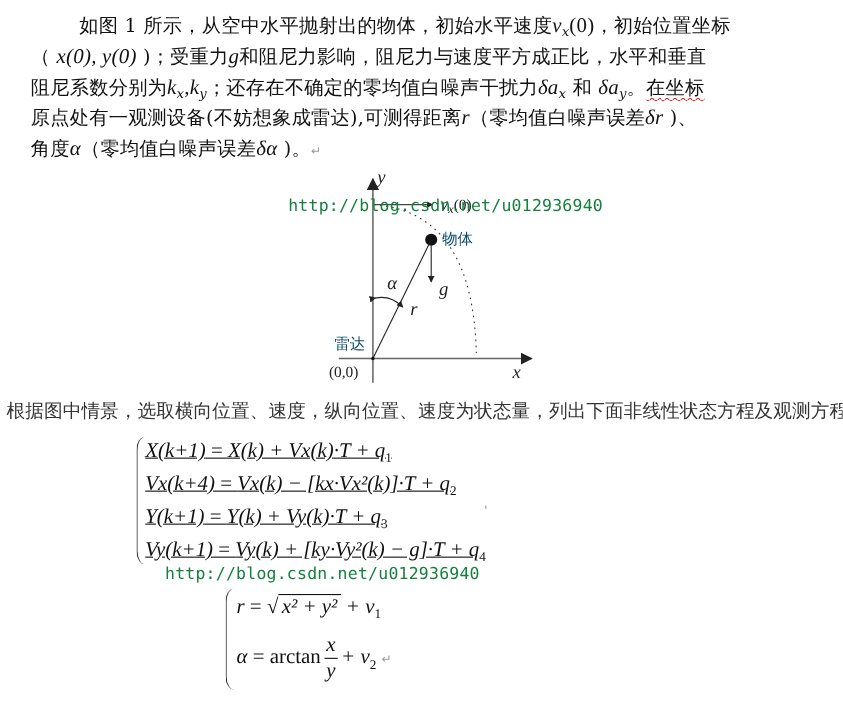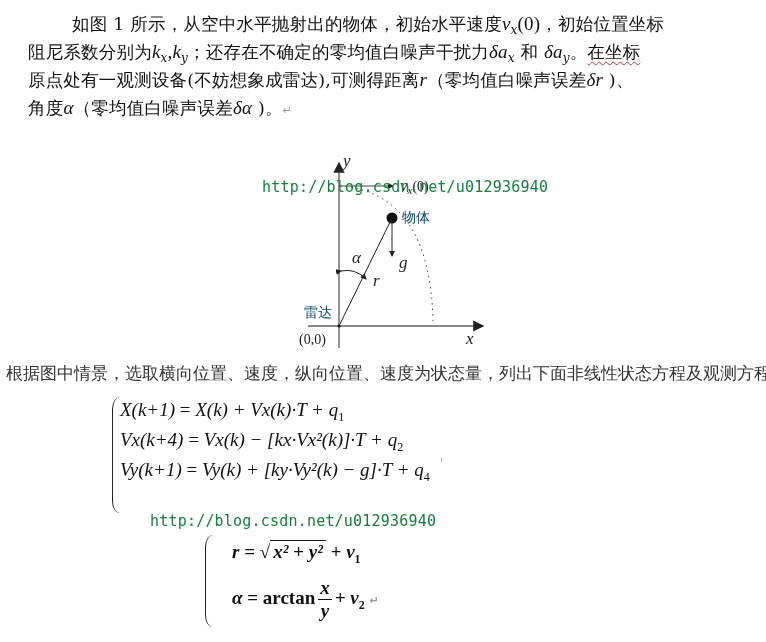--- a/index.html
+++ b/index.html
@@ -51,20 +51,23 @@
     .sqrt { border-top: 1px solid #111; padding: 0 3px; }
   </style>
 </head>
 <body>
 
 <div class="para">
   <div class="line indent">
     <span>如图 1 所示，从空中水平抛射出的物体，初始水平速度</span><span class="m">v</span><span class="sub">x</span><span class="mr">(0)</span><span>，初始位置坐标</span>
   </div>
   <div class="line">
+    <span>（ </span><span class="m">x(0), y(0)</span><span> )；受重力</span><span class="m">g</span><span>和阻尼力影响，阻尼力与速度平方成正比，水平和垂直</span>
+  </div>
+  <div class="line">
     <span>阻尼系数分别为</span><span class="m">k</span><span class="sub">x</span><span class="mr">,</span><span class="m">k</span><span class="sub">y</span><span>；还存在不确定的零均值白噪声干扰力</span><span class="m">δa</span><span class="sub">x</span><span> 和 </span><span class="m">δa</span><span class="sub">y</span><span>。</span><span class="squig">在坐标</span>
   </div>
   <div class="line">
     <span>原点处有一观测设备(不妨想象成雷达),可测得距离</span><span class="m">r</span><span>（零均值白噪声误差</span><span class="m">δr</span><span> )、</span>
   </div>
   <div class="line">
     <span>角度</span><span class="m">α</span><span>（零均值白噪声误差</span><span class="m">δα</span><span> )。</span><span class="ret">↵</span>
   </div>
 </div>
 
@@ -105,33 +108,34 @@
   <span class="fig-label fig-m" style="left:93px;top:118px">r</span>
   <span class="fig-label fig-cn" style="left:24px;top:151px">雷达</span>
   <span class="fig-label fig-r" style="left:19px;top:179px">(0,0)</span>
 </div>
 
 <div class="watermark" style="left:262px;top:178px">http://blog.csdn.net/u012936940</div>
 <div class="watermark" style="left:150px;top:512px">http://blog.csdn.net/u012936940</div>
 
 <div class="caption">根据图中情景，选取横向位置、速度，纵向位置、速度为状态量，列出下面非线性状态方程及观测方程</div>
 
-<div class="eqblock" style="left:112px;top:395px;width:340px;">
+<div class="eqblock" style="left:124px;top:395px;width:340px;text-decoration:underline;">
   <div class="brace" style="height:116px;"></div>
   <div style="padding-left:8px;">
     <div class="row"><span class="it">X(k+1)</span> = <span class="it">X(k) + Vx(k)·T + q</span><span class="sb">1</span></div>
     <div class="row"><span class="it">Vx(k+4)</span> = <span class="it">Vx(k) − [kx·Vx²(k)]·T + q</span><span class="sb">2</span></div>
+    <div class="row"><span class="it">Y(k+1)</span> = <span class="it">Y(k) + Vy(k)·T + q</span><span class="sb">3</span></div>
     <div class="row"><span class="it">Vy(k+1)</span> = <span class="it">Vy(k) + [ky·Vy²(k) − g]·T + q</span><span class="sb">4</span></div>
   </div>
 </div>
 <span style="position:absolute;left:440px;top:457px;color:#999;font-size:12px;">'</span>
 
 <div class="eqblock" style="left:205px;top:533px;width:200px;">
   <div class="brace" style="height:92px;"></div>
-  <div style="padding-left:27px;font-weight:bold;">
+  <div style="padding-left:10px;">
     <div class="row" style="height:38px;line-height:38px;">
       <span class="it">r</span>
       <span>=</span>
       <span>√</span><span class="sqrt it">x² + y²</span>
       <span class="it">+ v</span><span class="sb">1</span>
     </div>
     <div class="row" style="height:54px;line-height:54px;">
       <span class="it">α</span>
       <span>=</span>
       <span>arctan</span><span class="frac"><span class="num it">x</span><span class="den it">y</span></span><span class="it">+ v</span><span class="sb">2</span>

